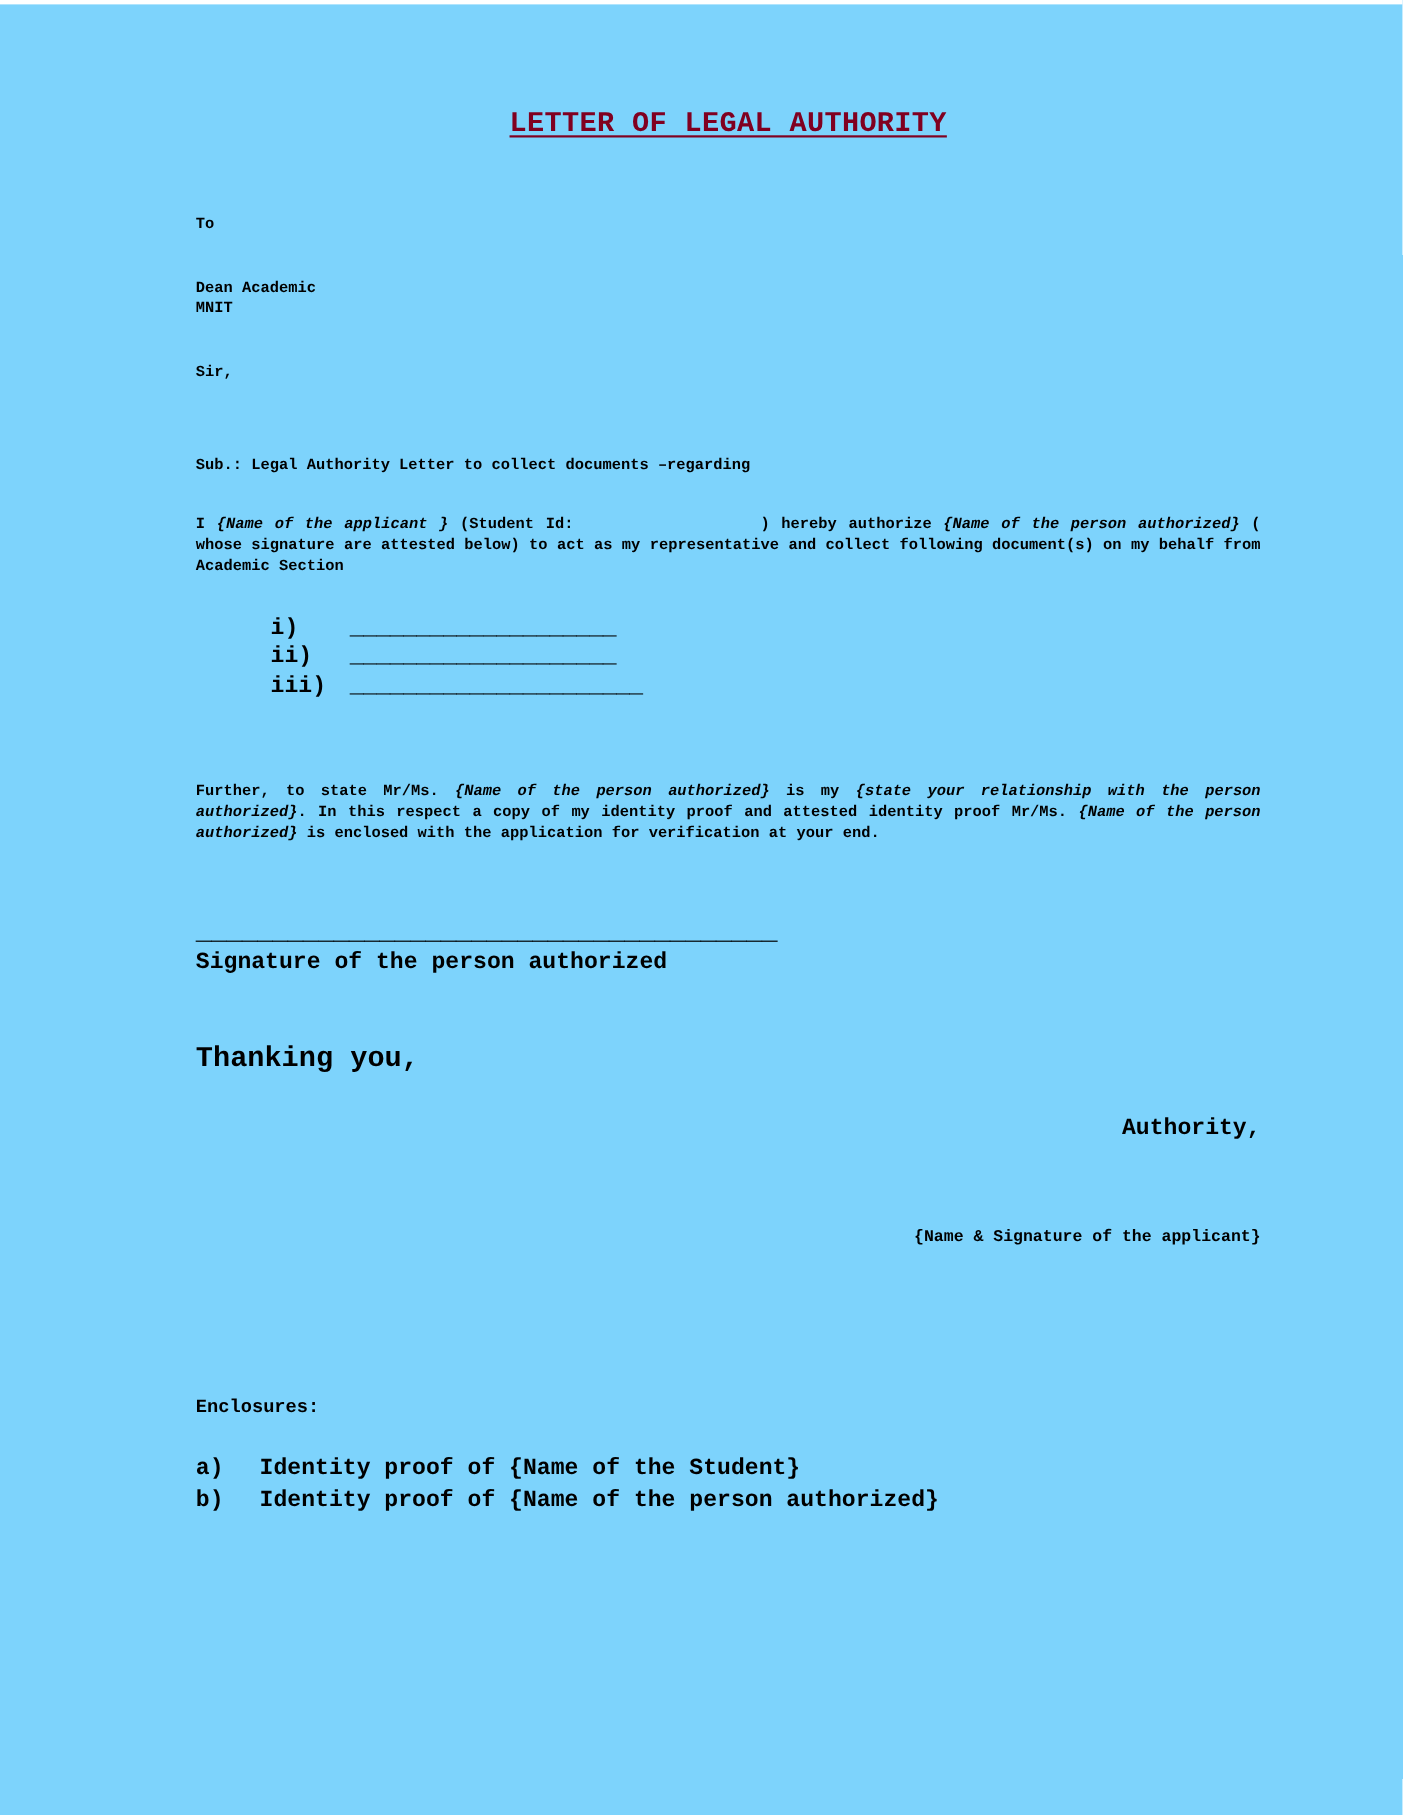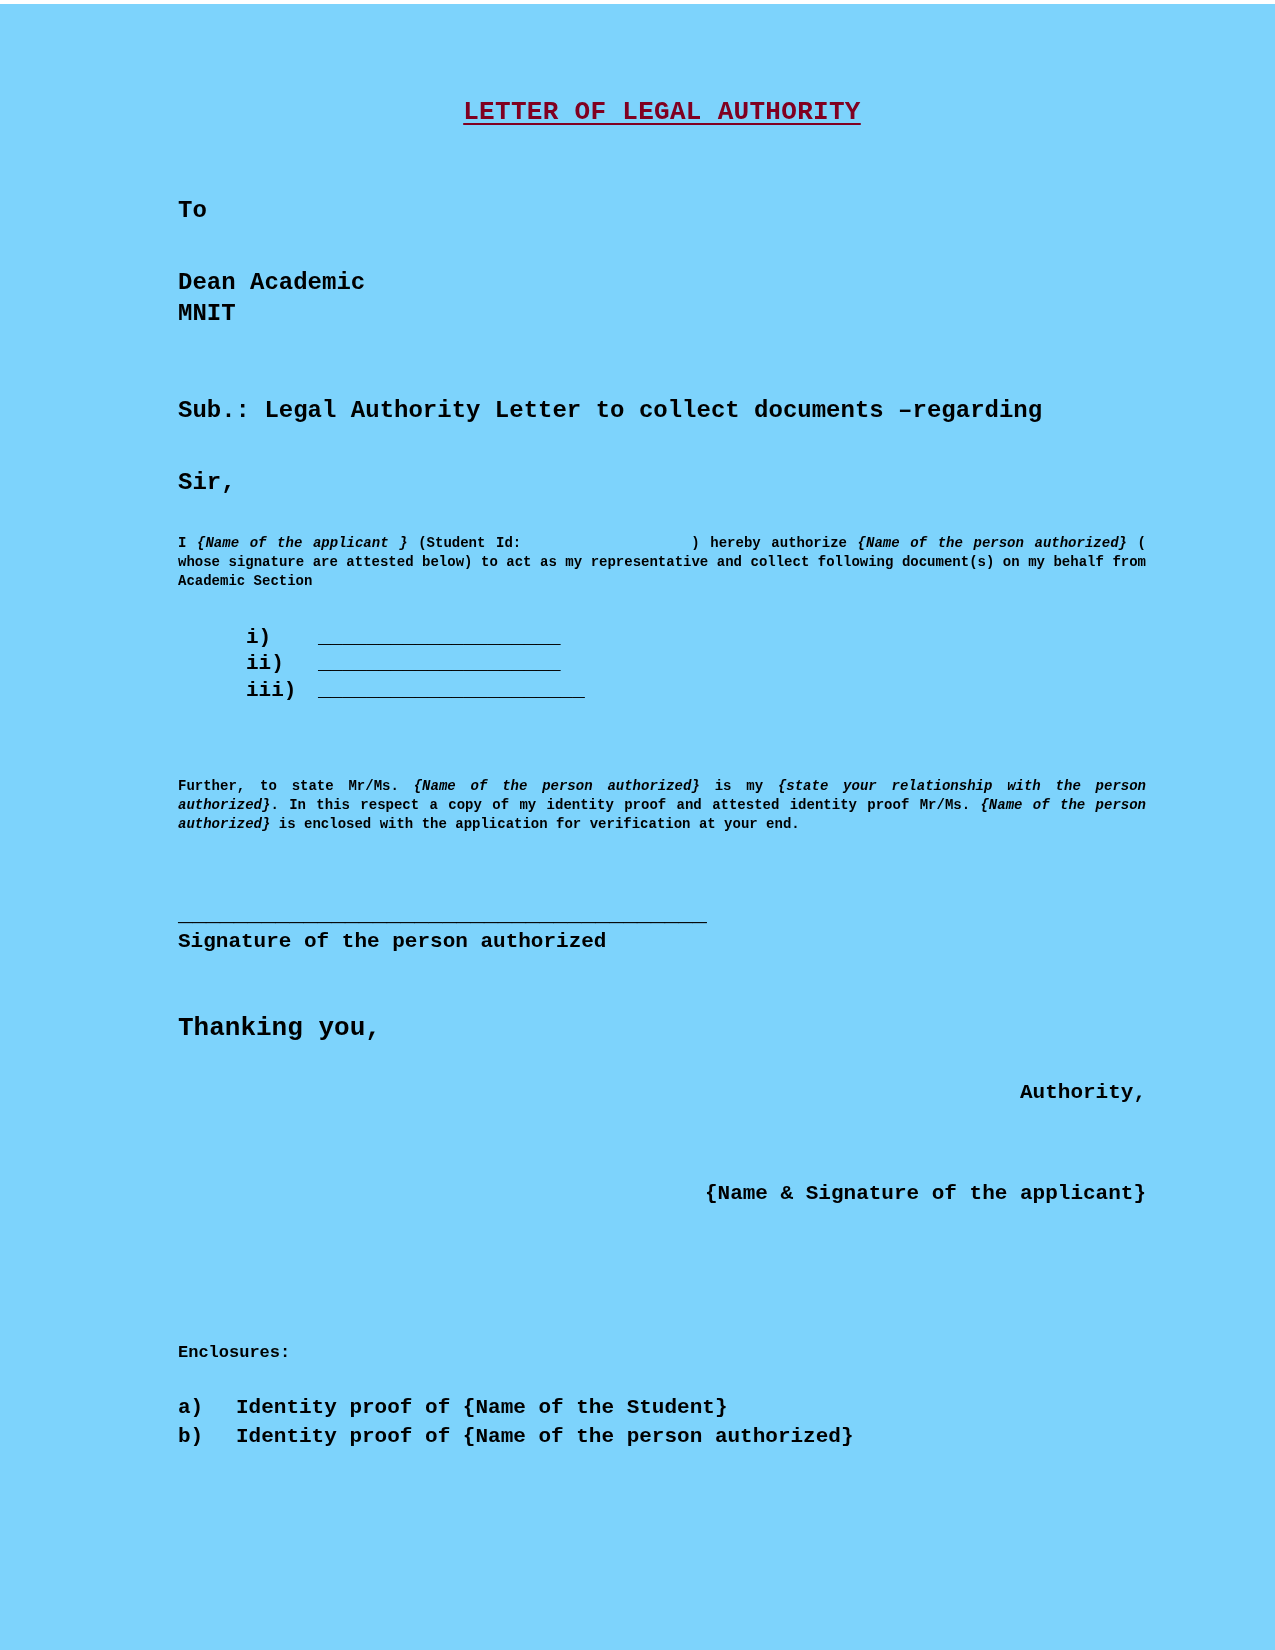--- a/index.html
+++ b/index.html
@@ -27,21 +27,21 @@
     text-align: center;
     font-size: 26px;
     font-weight: bold;
     color: #800020;
     text-decoration: underline;
     text-underline-offset: 4px;
     letter-spacing: 0.3px;
     margin-top: 93px;
   }
   .block {
-    font-size: 24px;
+    font-size: 14px;
     font-weight: bold;
     line-height: 1.32;
   }
   .to-line { margin-top: 68px; }
   .dean-line { margin-top: 40px; }
   .mnit-line { margin-top: 0px; }
   .sub-line { margin-top: 65px; }
   .sir-line { margin-top: 40px; }
 
   .para {
@@ -102,21 +102,21 @@
     font-weight: bold;
   }
   .sincerely-line {
     margin-top: 38px;
     font-size: 21px;
     font-weight: bold;
     text-align: right;
   }
   .applicant-line {
     margin-top: 78px;
-    font-size: 21px;
+    font-size: 15px;
     font-weight: bold;
     text-align: right;
   }
 
   .encl-title {
     margin-top: 138px;
     font-size: 17px;
     font-weight: bold;
   }
   .encl-list {
@@ -141,23 +141,23 @@
   <div class="content">
 
     <div class="doc-title">LETTER OF LEGAL AUTHORITY</div>
 
     <div class="block to-line">To</div>
 
     <div class="block dean-line">Dean Academic</div>
 
     <div class="block mnit-line">MNIT</div>
 
+    <div class="block sir-line">Sir,</div>
+
     <div class="block sub-line">Sub.:  Legal Authority Letter to collect documents –regarding</div>
-
-    <div class="block sir-line">Sir,</div>
 
     <div class="para para-main">
       <span>I  </span><span class="ital">{Name of the applicant }</span><span> (Student Id:</span><span class="gap-id"></span><span>) hereby authorize </span><span class="ital">{Name of the person authorized}</span><span> ( whose   signature are attested below)  to act as my representative and collect following document(s) on my behalf  from  Academic Section</span>
     </div>
 
     <div class="list">
       <div class="list-row">
         <span class="list-marker">i)</span>
         <span class="list-blank">____________________</span>
       </div>

